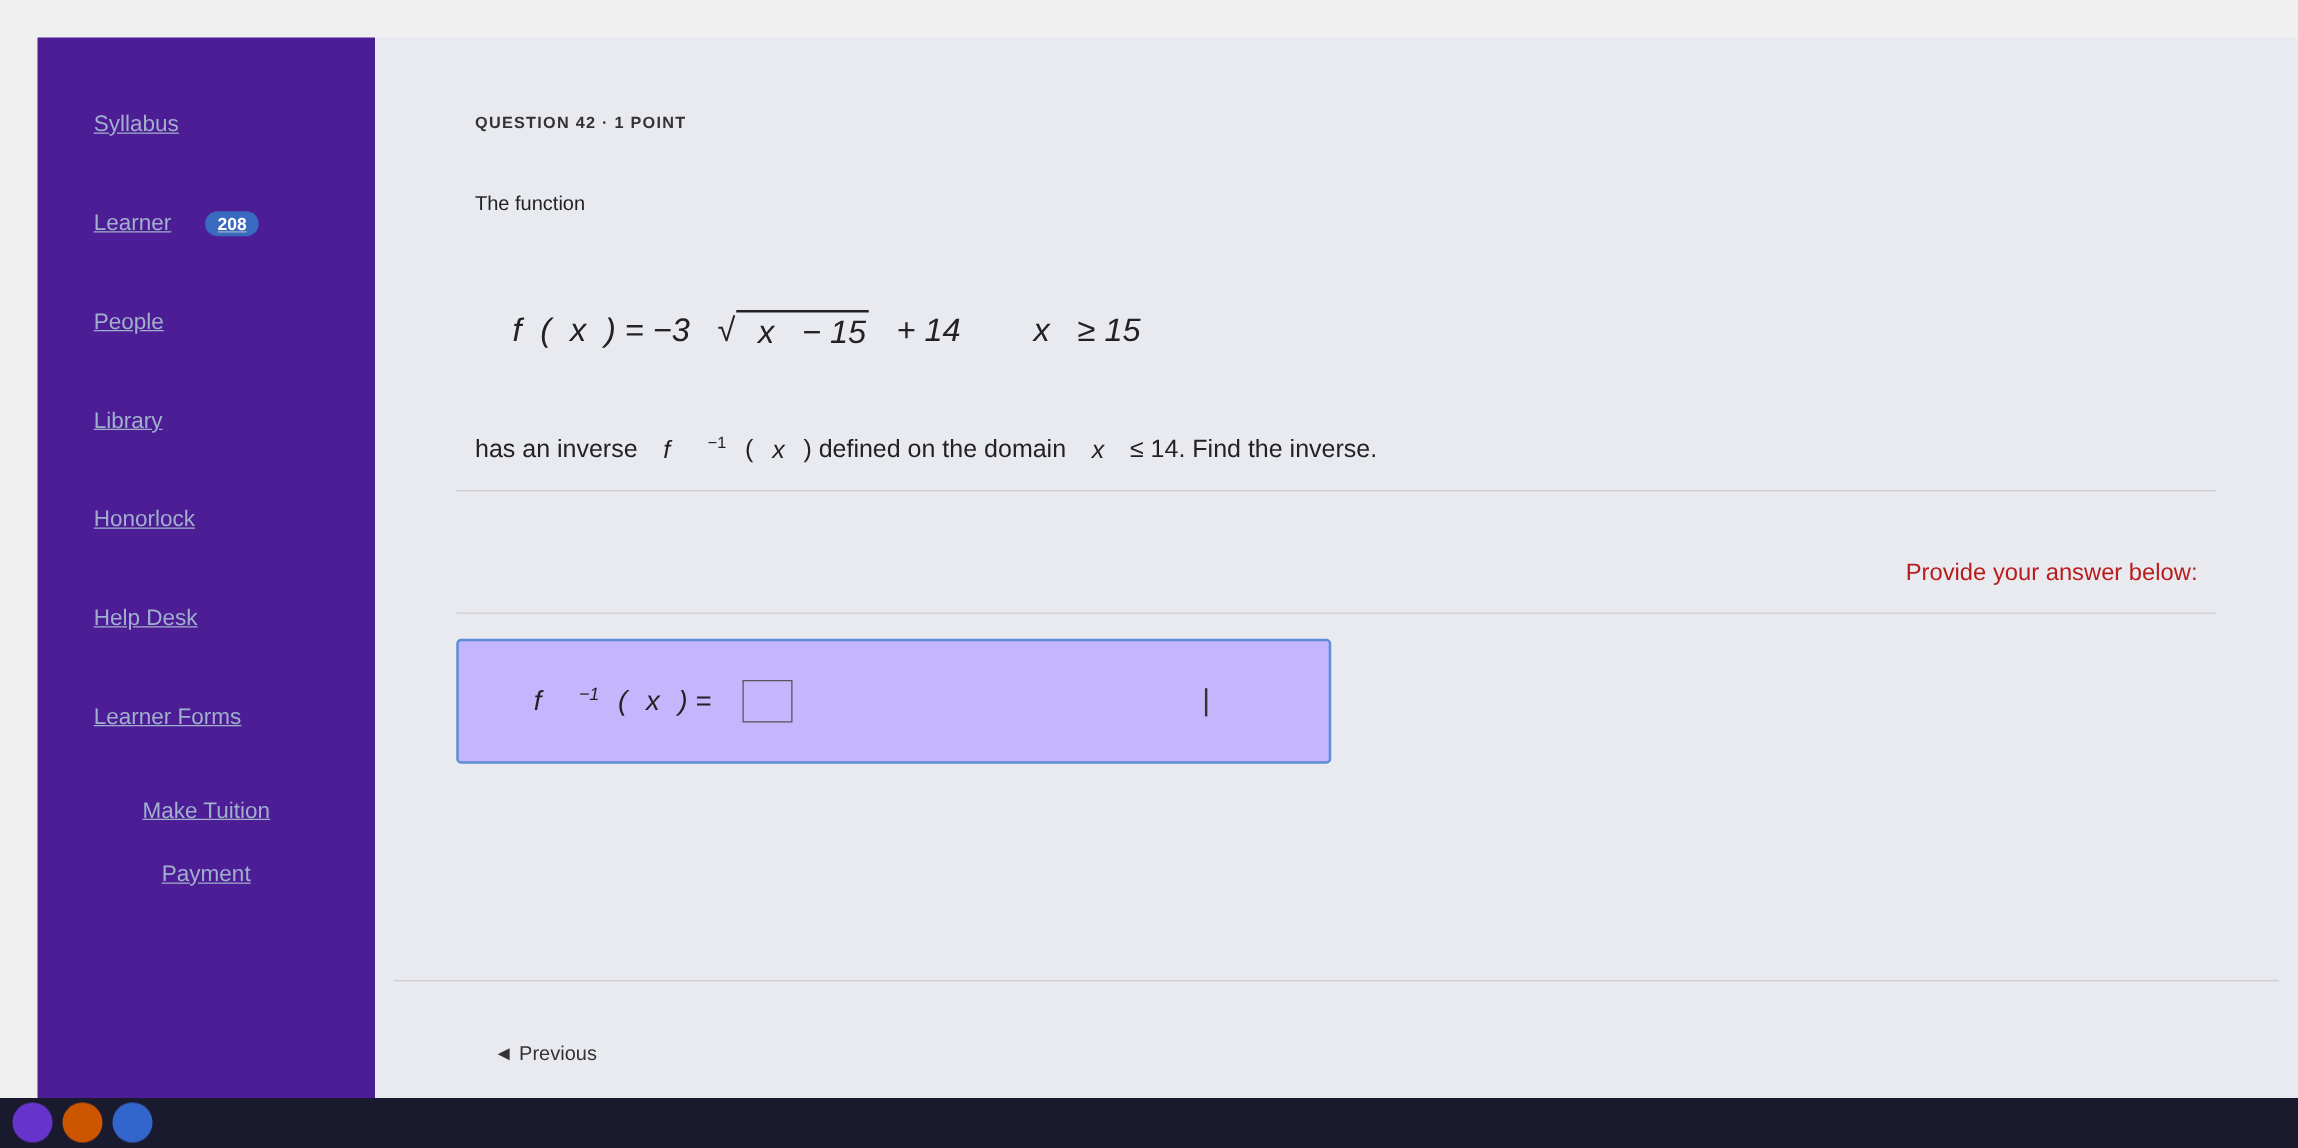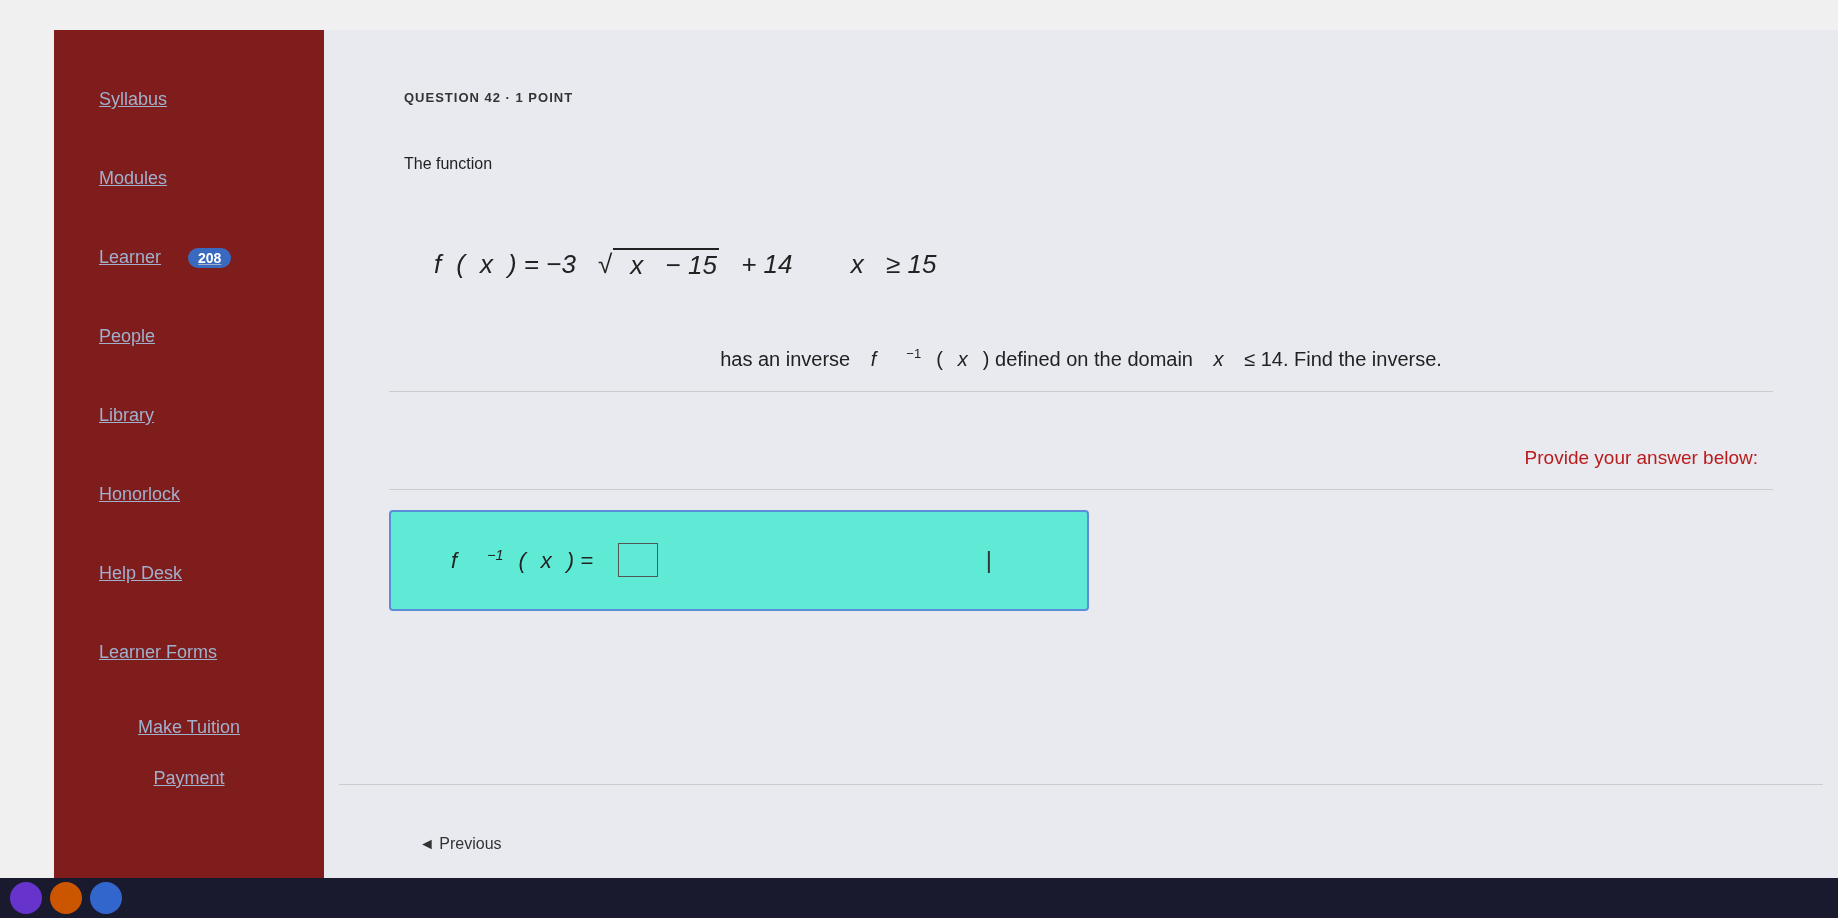--- a/index.html
+++ b/index.html
@@ -9,27 +9,26 @@
       display: flex;
       height: 918px;
       width: 1838px;
       overflow: hidden;
     }
 
     
     .sidebar {
       width: 270px;
       min-width: 270px;
-      background: #7f1d1d;
+      background: #4c1d95;
       color: #fff;
       display: flex;
       flex-direction: column;
       padding: 20px 0;
       height: 100%;
-      margin-left: 24px;
     }
 
     .sidebar-nav {
       display: flex;
       flex-direction: column;
       padding: 10px 0;
     }
 
     .sidebar-item {
       padding: 14px 30px;
@@ -100,38 +99,37 @@
       font-style: italic;
       color: #222;
     }
 
     .inverse-text {
       font-size: 20px;
       color: #222;
       margin-bottom: 20px;
       padding-bottom: 20px;
       border-bottom: 1px solid #ccc;
-      text-align: center;
     }
 
     .answer-section {
       padding: 20px 0;
     }
 
     .answer-label {
       font-size: 19px;
       color: #b91c1c;
       margin-bottom: 20px;
       padding-bottom: 20px;
       border-bottom: 1px solid #ccc;
       text-align: right;
     }
 
     .answer-input-area {
-      background: #5eead4;
+      background: #c4b5fd;
       border: 2px solid #5b8dd9;
       border-radius: 4px;
       padding: 20px 30px;
       display: flex;
       align-items: center;
       gap: 10px;
       min-height: 90px;
       width: 700px;
       margin-top: 10px;
       position: relative;
@@ -225,23 +223,20 @@
 </head>
 <body>
 
 <div class="sidebar">
   <nav class="sidebar-nav">
 
     <div class="sidebar-item">
       <span>Syllabus</span>
     </div>
 
-    <div class="sidebar-item">
-      <span>Modules</span>
-    </div>
 
     <div class="sidebar-item">
       <span>Learner</span>
       <span class="badge">208</span>
     </div>
 
     <div class="sidebar-item">
       <span>People</span>
     </div>
 

